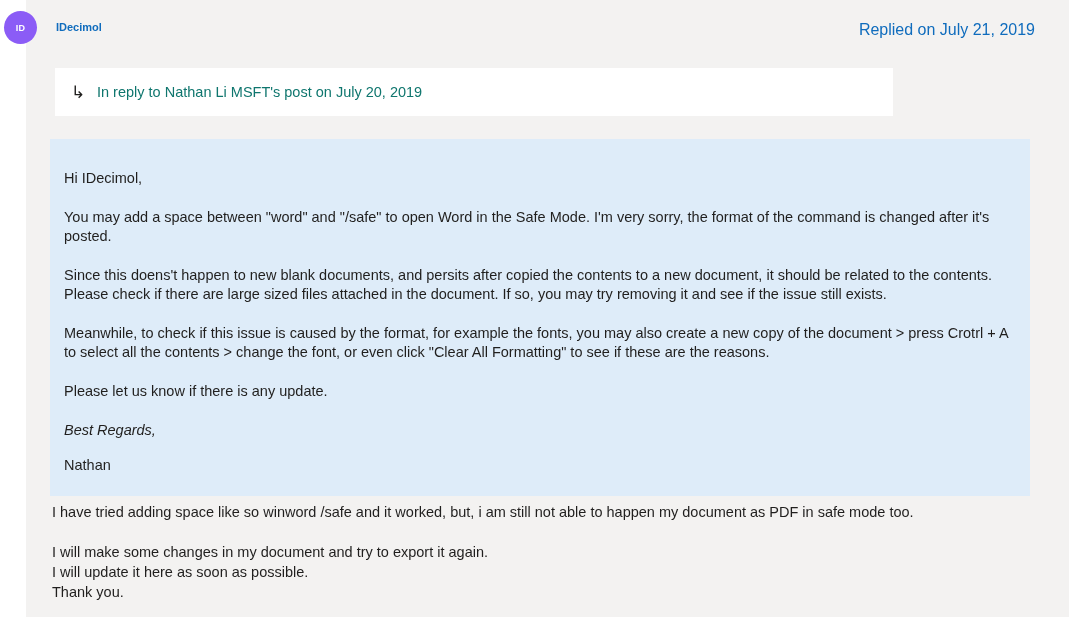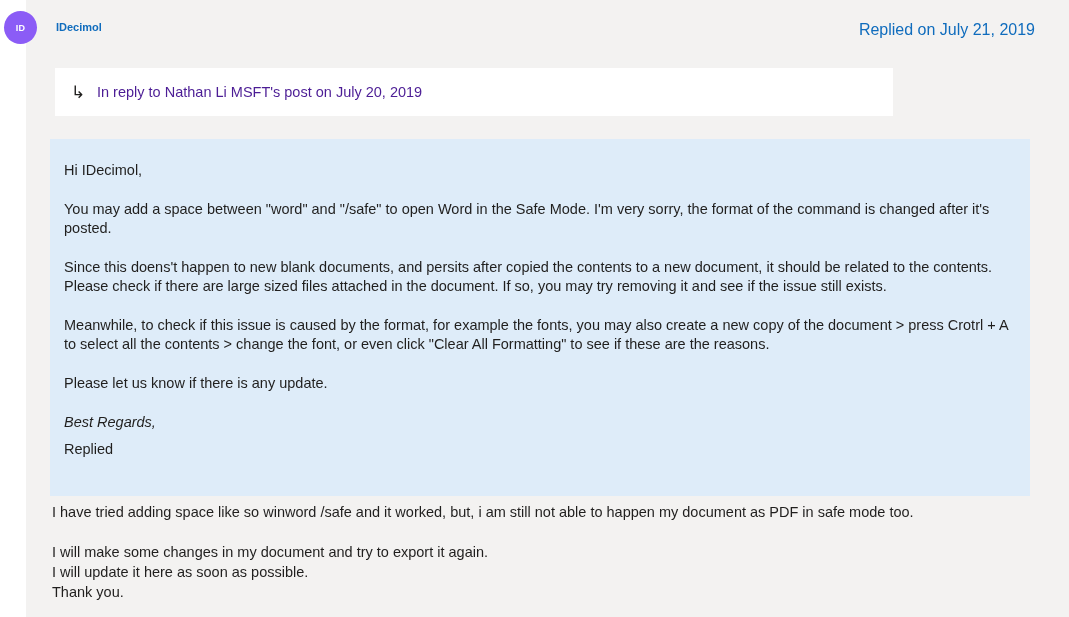--- a/index.html
+++ b/index.html
@@ -89,38 +89,38 @@
 
   .reply-arrow {
     width: 26px;
     color: #201f1e;
     font-size: 17px;
     line-height: 1;
     flex: 0 0 auto;
   }
 
   .inreply-link {
-    color: #4c1d95;
+    color: #0f766e;
     font-size: 14.5px;
     cursor: pointer;
   }
 
   .quoted {
     position: absolute;
     left: 50px;
     top: 139px;
     width: 980px;
     height: 357px;
     background: #deecf9;
     box-sizing: border-box;
     padding: 14px 14px 0 14px;
   }
 
   .quoted p {
-    margin: 8px 0 20px 0;
+    margin: 16px 0 20px 0;
     font-size: 14.5px;
     line-height: 19px;
     color: #201f1e;
   }
 
   .quoted p.sig-first {
     margin-bottom: 0;
     font-style: italic;
   }
 
@@ -161,21 +161,21 @@
     <span class="inreply-link">In reply to Nathan Li MSFT's post on July 20, 2019</span>
   </div>
 
   <div class="quoted">
     <p>Hi IDecimol,</p>
     <p>You may add a space between "word" and "/safe" to open Word in the Safe Mode. I'm very sorry, the format of the command is changed after it's posted.</p>
     <p>Since this doens't happen to new blank documents, and persits after copied the contents to a new document, it should be related to the contents. Please check if there are large sized files attached in the document. If so, you may try removing it and see if the issue still exists.</p>
     <p>Meanwhile, to check if this issue is caused by the format, for example the fonts, you may also create a new copy of the document &gt; press Crotrl + A to select all the contents &gt; change the font, or even click "Clear All Formatting" to see if these are the reasons.</p>
     <p>Please let us know if there is any update.</p>
     <p class="sig-first">Best Regards,</p>
-    <p>Replied</p>
+    <p>Nathan</p>
   </div>
 
   <div class="own-text">
     <p>I have tried adding space like so winword /safe and it worked, but, i am still not able to happen my document as PDF in safe mode too.</p>
     <p class="tight">I will make some changes in my document and try to export it again.</p>
     <p class="tight">I will update it here as soon as possible.</p>
     <p class="tight">Thank you.</p>
   </div>
 
 </div>

